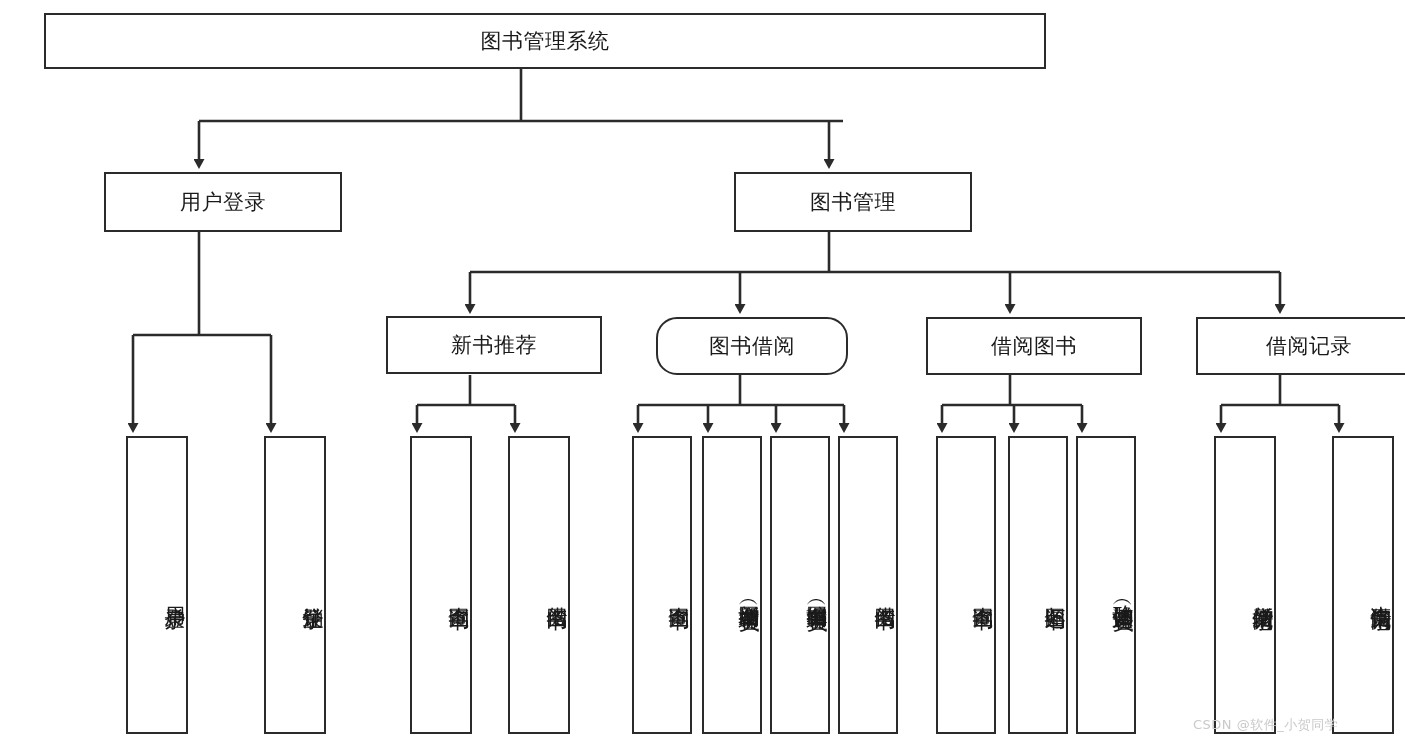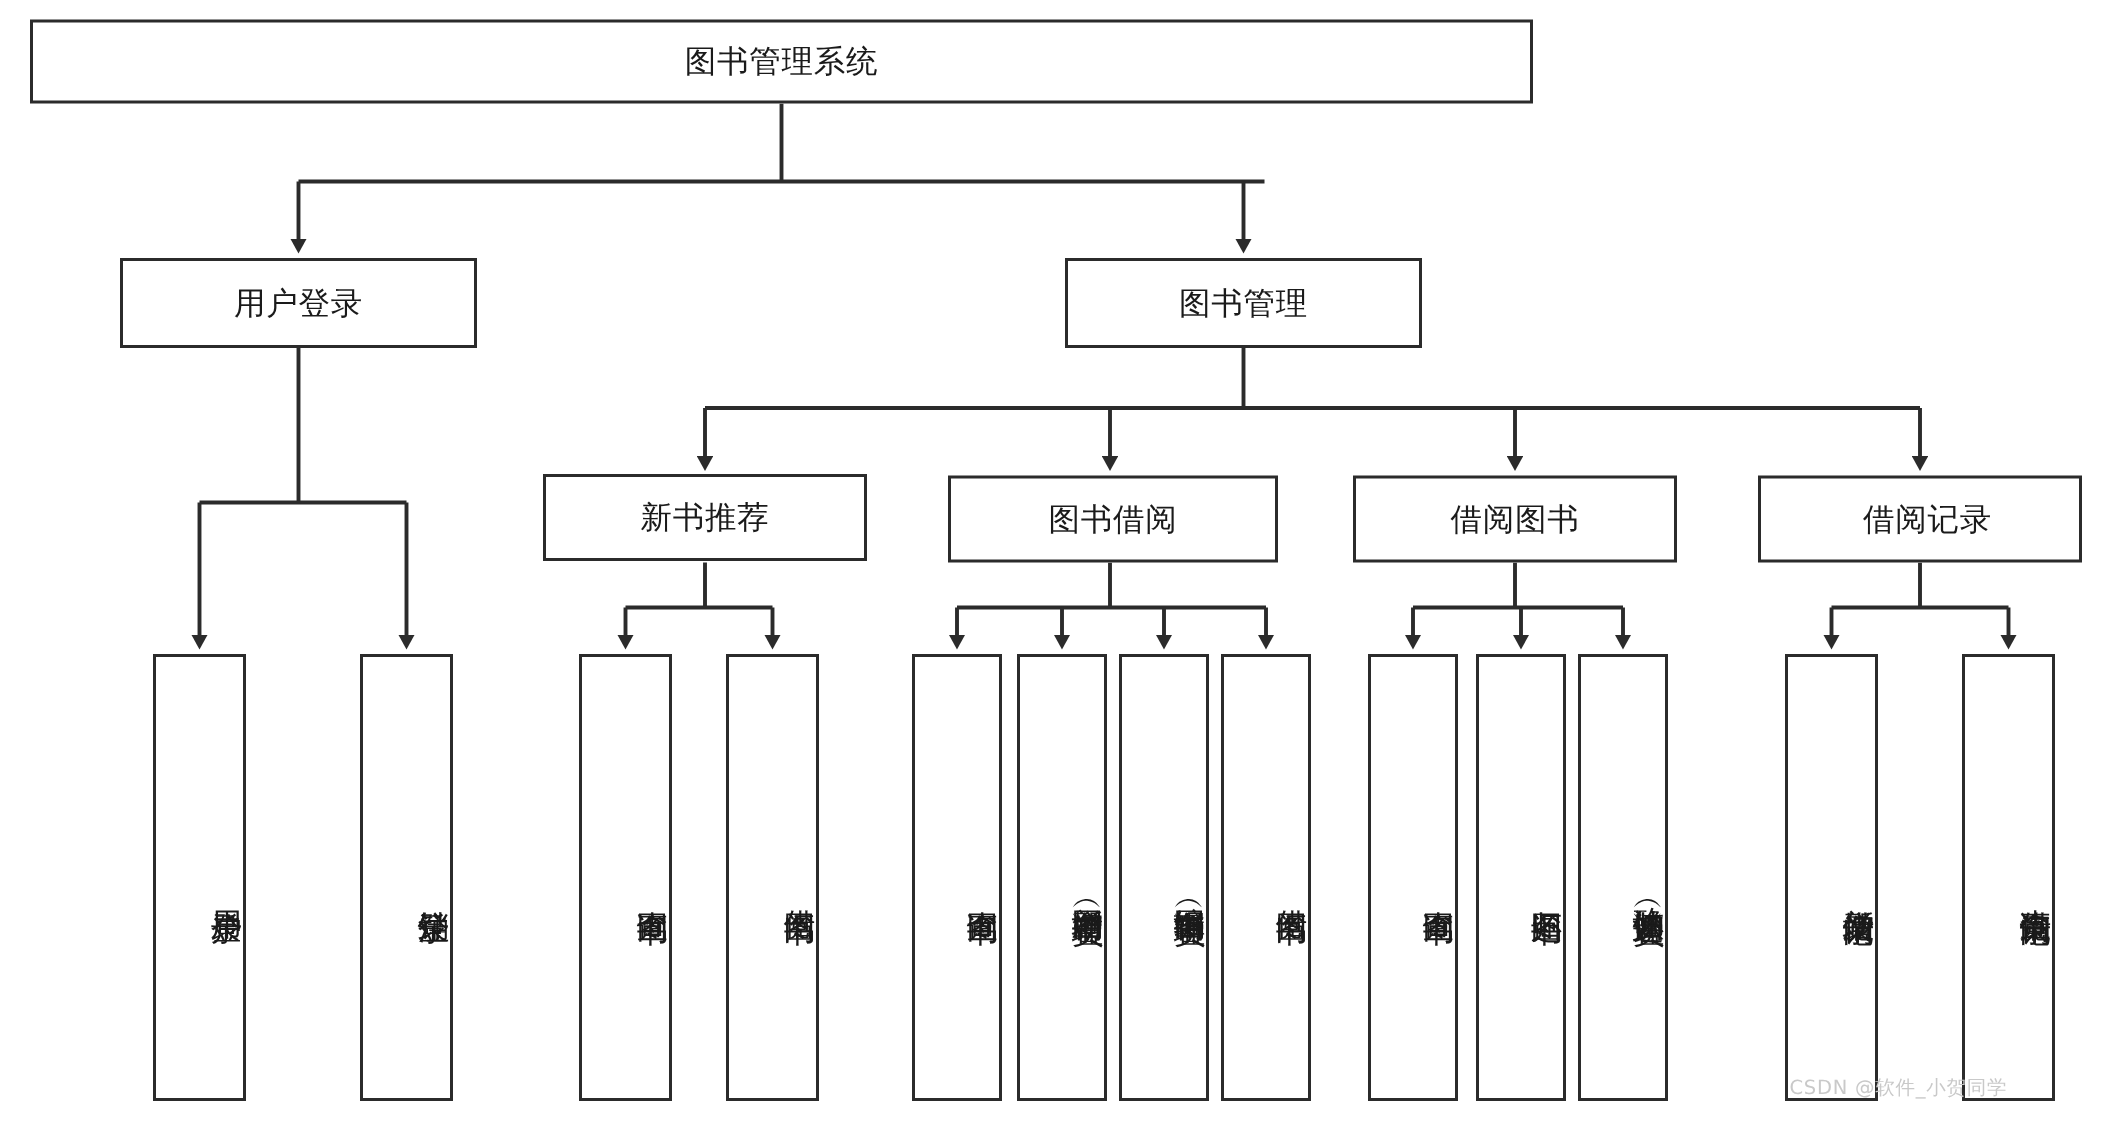--- a/index.html
+++ b/index.html
@@ -26,20 +26,21 @@
   }
   .node {
     position: absolute;
     box-sizing: border-box;
     background: #ffffff;
     border: 2px solid #2b2b2b;
     display: flex;
     align-items: center;
     justify-content: center;
     color: #1a1a1a;
+    margin-left: 24px;
   }
   .node.horiz {
     font-size: 21px;
     letter-spacing: 0.5px;
   }
   .node.vert {
     writing-mode: vertical-rl;
     text-orientation: upright;
     font-size: 21px;
     letter-spacing: 1px;
@@ -125,21 +126,21 @@
   <div class="node horiz" style="left:80px; top:172px; width:238px; height:60px;">
     <span>用户登录</span>
   </div>
   <div class="node horiz" style="left:710px; top:172px; width:238px; height:60px;">
     <span>图书管理</span>
   </div>
 
   <div class="node horiz" style="left:362px; top:316px; width:216px; height:58px;">
     <span>新书推荐</span>
   </div>
-  <div class="node horiz" style="left:632px; top:317px; width:220px; height:58px;">
+  <div class="node horiz" style="left:632px; top:317px; width:192px; height:58px;border-radius:21px;">
     <span>图书借阅</span>
   </div>
   <div class="node horiz" style="left:902px; top:317px; width:216px; height:58px;">
     <span>借阅图书</span>
   </div>
   <div class="node horiz" style="left:1172px; top:317px; width:216px; height:58px;padding-left:10px;">
     <span>借阅记录</span>
   </div>
 
   <div class="node vert" style="left:102px; top:436px; width:62px; height:298px;">

